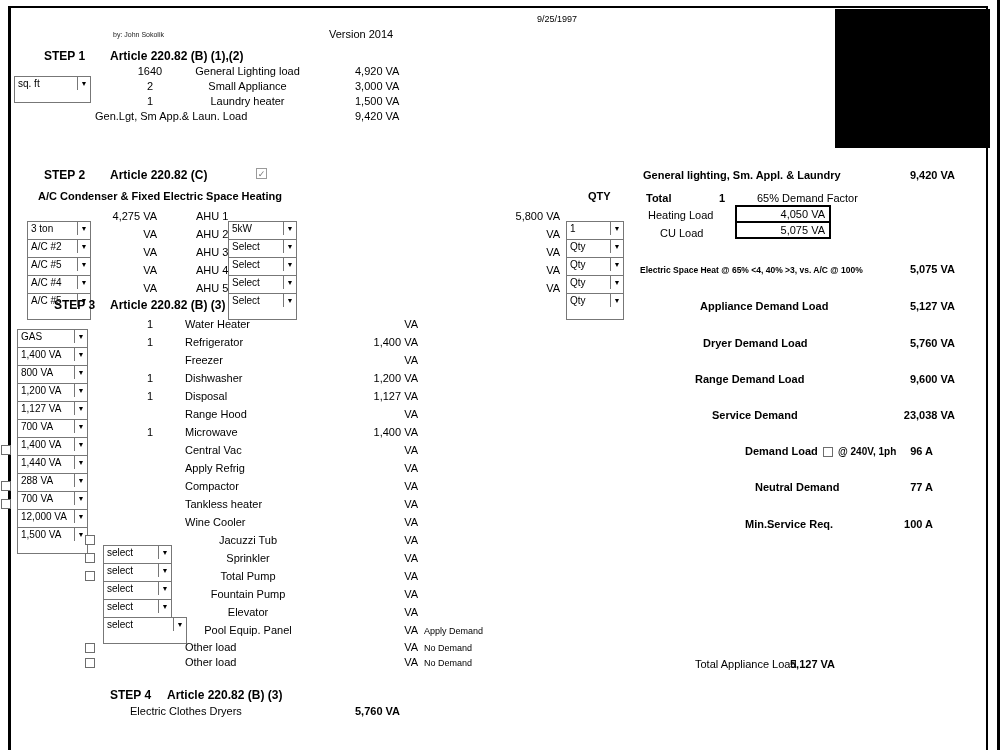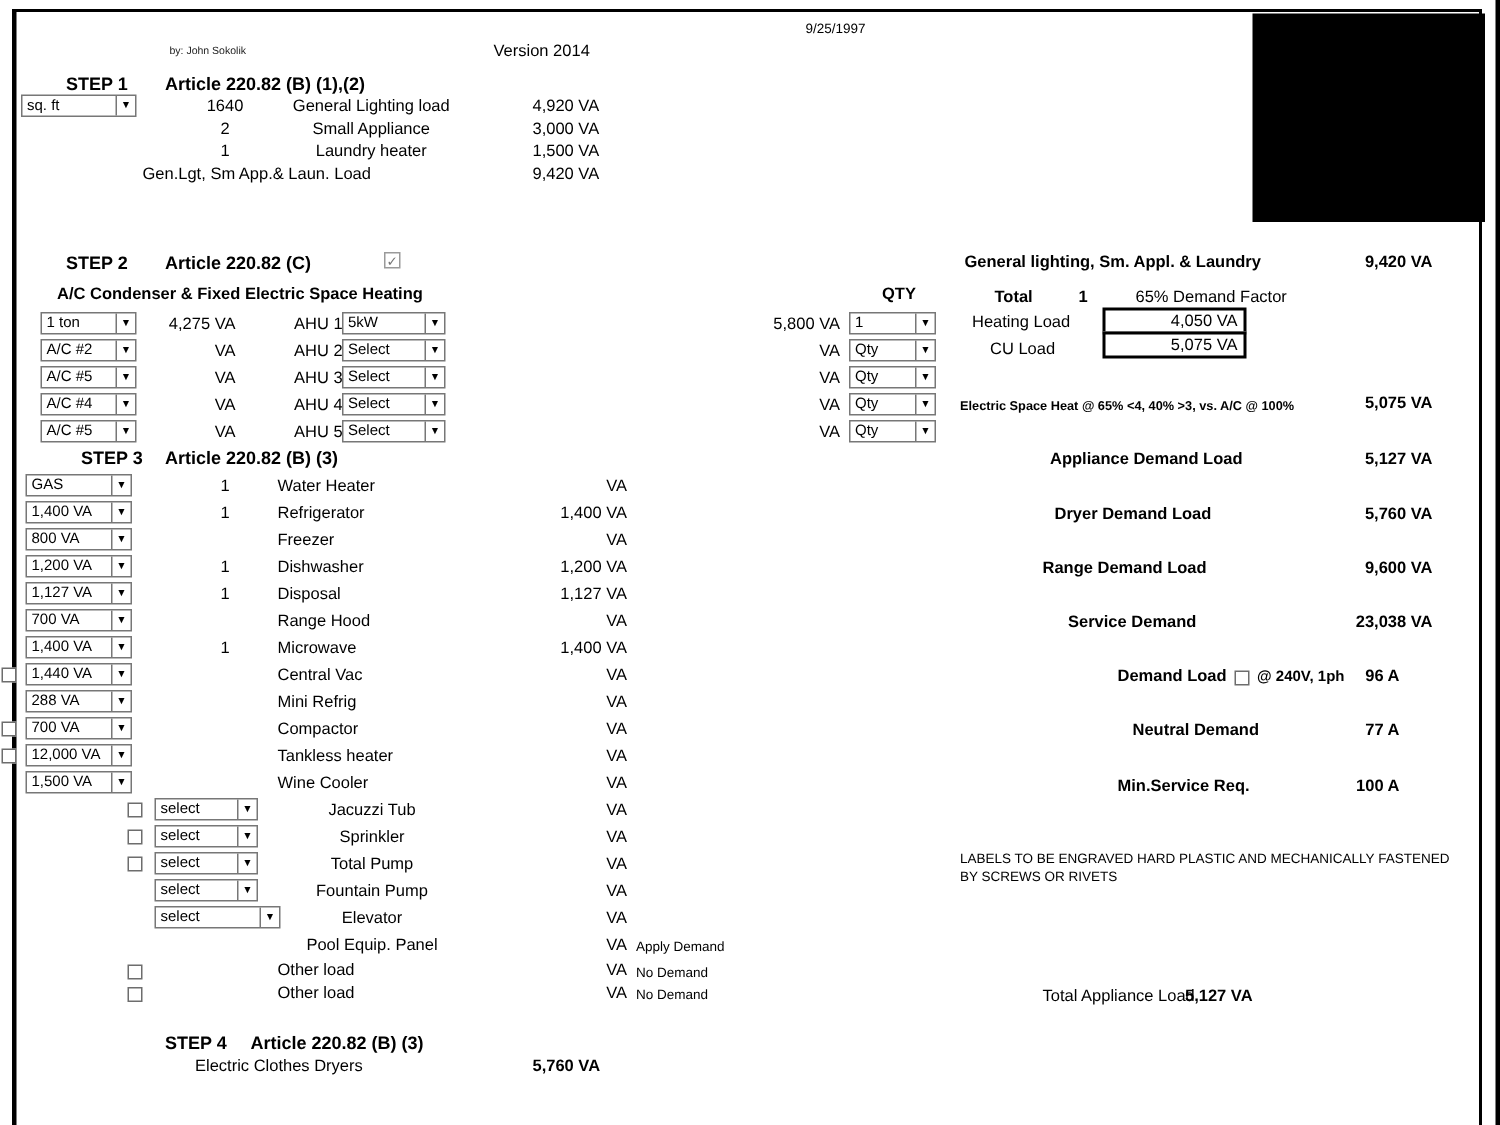--- a/index.html
+++ b/index.html
@@ -9,21 +9,21 @@
   .abs { position: absolute; white-space: nowrap; color: #000; }
   .t  { font-size: 11px; }
   .s12 { font-size: 12px; }
   .s10 { font-size: 10px; }
   .s9 { font-size: 9px; }
   .b { font-weight: bold; }
   .r { text-align: right; }
   .c { text-align: center; }
   .wrap { white-space: normal; }
   .line { position: absolute; background: #000; }
-  .dd { position: absolute; height: 15px; border: 1px solid #777; background: #fff; display: flex; align-items: center; }
+  .dd { position: absolute; height: 27px; border: 1px solid #777; background: #fff; display: flex; align-items: flex-start; margin-top: 13px; }
   .ddt { flex: 1; font-size: 10px; line-height: 13px; padding: 0 3px; overflow: hidden; white-space: nowrap; }
   .dda { width: 13px; border-left: 1px solid #777; font-size: 7px; line-height: 13px; text-align: center; color: #000; }
   .cb { position: absolute; width: 10px; height: 10px; border: 1px solid #6d6d6d; background: #fff; }
   .cbk { position: absolute; width: 11px; height: 11px; border: 1px solid #9a9a9a; background: #fff; font-size: 9px; line-height: 10px; text-align: center; color: #777; }
   .valbox { position: absolute; border: 2px solid #000; background: #fff; font-size: 11px; text-align: right; padding: 1px 4px 0 0; }
 </style>
 </head>
 <body>
 
 <div class="page">
@@ -61,26 +61,26 @@
   <div class="abs t" style="left:355px;top:110px">9,420 VA</div>
 
   <div class="abs b s12" style="left:44px;top:168px">STEP 2</div>
   <div class="abs b s12" style="left:110px;top:168px">Article 220.82 (C)</div>
   <div class="cbk" style="left:256px;top:168px">✓</div>
   <div class="abs t b" style="left:643px;top:169px">General lighting, Sm. Appl. &amp; Laundry</div>
   <div class="abs t b r" style="left:870px;top:169px;width:85px">9,420 VA</div>
 
   <div class="abs t b" style="left:38px;top:190px">A/C Condenser &amp; Fixed Electric Space Heating</div>
   <div class="abs t b" style="left:588px;top:190px">QTY</div>
-  <div class="abs t b" style="left:663px;top:192px">Total</div>
+  <div class="abs t b" style="left:646px;top:192px">Total</div>
   <div class="abs t b" style="left:719px;top:192px">1</div>
   <div class="abs t" style="left:757px;top:192px">65% Demand Factor</div>
 
   <div class="dd" style="left:27px;top:208px;width:64px">
-    <span class="ddt">1 ton</span>
+    <span class="ddt">3 ton</span>
       <span class="dda">▼</span>
   </div>
   <div class="abs t r" style="left:95px;top:210px;width:62px">4,275 VA</div>
   <div class="abs t" style="left:196px;top:210px">AHU 1</div>
   <div class="dd" style="left:228px;top:208px;width:69px">
     <span class="ddt">5kW</span>
       <span class="dda">▼</span>
   </div>
   <div class="abs t r" style="left:495px;top:210px;width:65px">5,800 VA</div>
   <div class="dd" style="left:566px;top:208px;width:58px">
@@ -224,21 +224,21 @@
     <span class="ddt">1,440 VA</span>
       <span class="dda">▼</span>
   </div>
   <div class="abs t" style="left:185px;top:444px">Central Vac</div>
   <div class="abs t r" style="left:340px;top:444px;width:78px">VA</div>
 
   <div class="dd" style="left:17px;top:460px;width:71px">
     <span class="ddt">288 VA</span>
       <span class="dda">▼</span>
   </div>
-  <div class="abs t" style="left:185px;top:462px">Mini Refrig</div>
+  <div class="abs t" style="left:185px;top:462px">Apply Refrig</div>
   <div class="abs t r" style="left:340px;top:462px;width:78px">VA</div>
 
   <div class="cb" style="left:1px;top:481px"></div>
   <div class="dd" style="left:17px;top:478px;width:71px">
     <span class="ddt">700 VA</span>
       <span class="dda">▼</span>
   </div>
   <div class="abs t" style="left:185px;top:480px">Compactor</div>
   <div class="abs t r" style="left:340px;top:480px;width:78px">VA</div>
 
@@ -322,21 +322,20 @@
   <div class="cb" style="left:823px;top:447px"></div>
   <div class="abs b s10" style="left:838px;top:446px">@ 240V, 1ph</div>
   <div class="abs t b r" style="left:860px;top:445px;width:73px">96 A</div>
 
   <div class="abs t b" style="left:755px;top:481px">Neutral Demand</div>
   <div class="abs t b r" style="left:860px;top:481px;width:73px">77 A</div>
 
   <div class="abs t b" style="left:745px;top:518px">Min.Service Req.</div>
   <div class="abs t b r" style="left:860px;top:518px;width:73px">100 A</div>
 
-  <div class="abs s9 wrap" style="left:640px;top:566px;width:330px;line-height:12px">LABELS TO BE ENGRAVED HARD PLASTIC AND MECHANICALLY FASTENED BY SCREWS  OR RIVETS</div>
 
   <div class="abs t" style="left:695px;top:658px">Total Appliance Load</div>
   <div class="abs t b" style="left:790px;top:658px">5,127 VA</div>
 
   <div class="abs b s12" style="left:110px;top:688px">STEP 4</div>
   <div class="abs b s12" style="left:167px;top:688px">Article 220.82 (B) (3)</div>
   <div class="abs t" style="left:130px;top:705px">Electric Clothes Dryers</div>
   <div class="abs t b" style="left:355px;top:705px">5,760 VA</div>
 
 </div>

